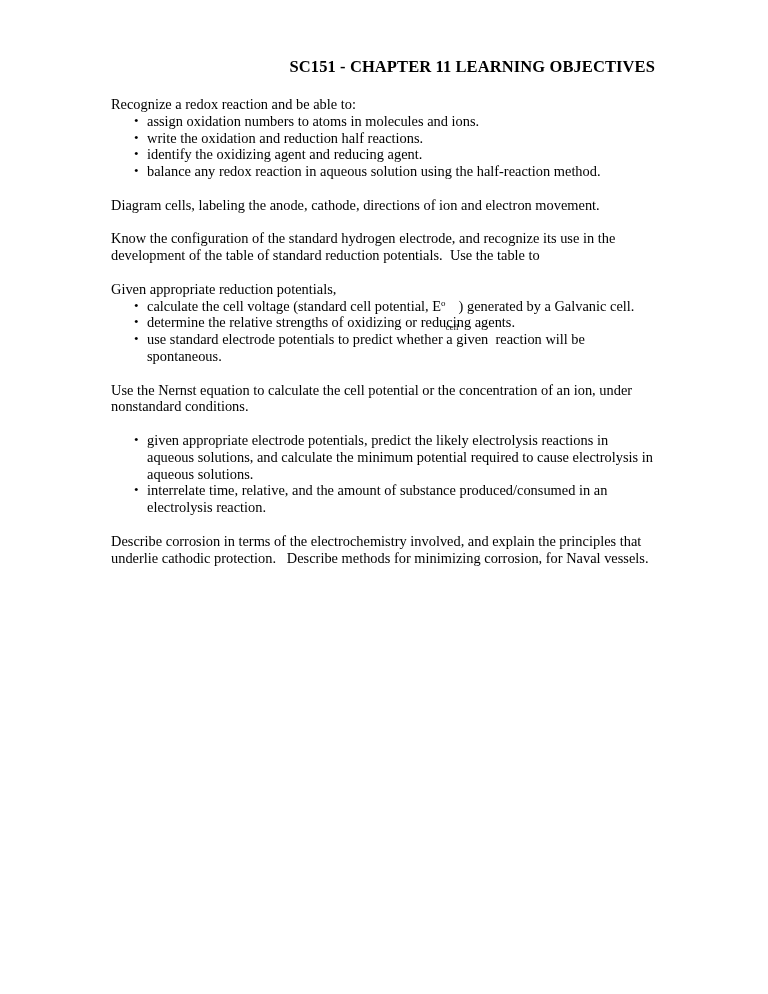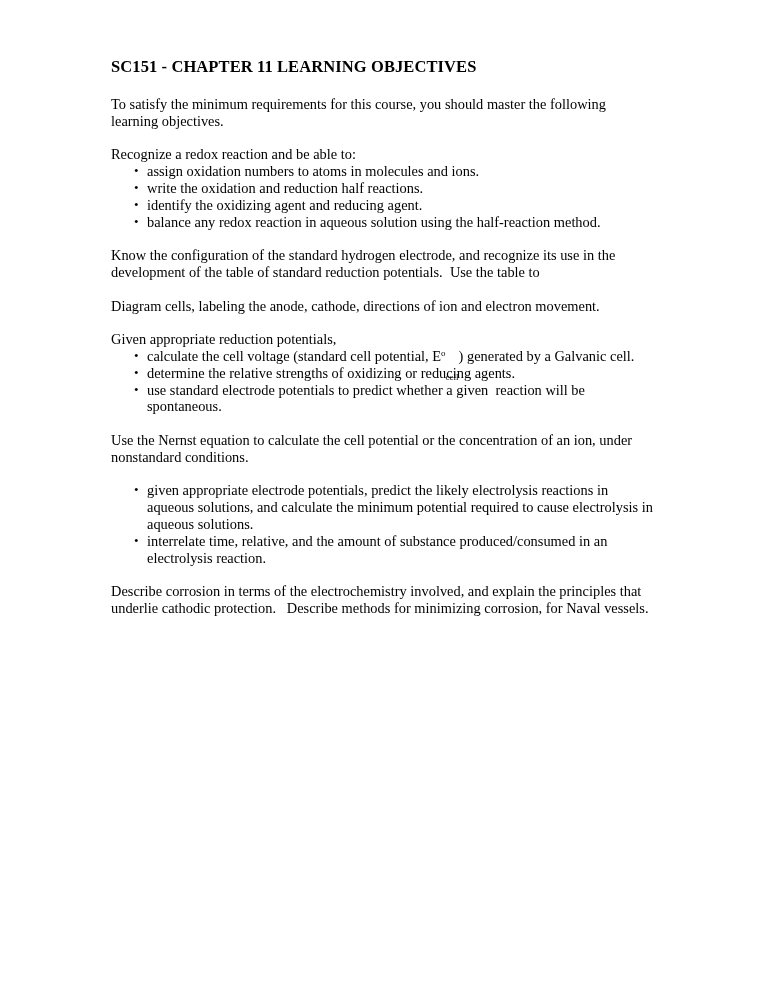--- a/index.html
+++ b/index.html
@@ -12,21 +12,21 @@
     color: #000000;
     padding: 56px 113px 0 111px;
     font-family: "Liberation Serif", "DejaVu Serif", serif;
     font-size: 14.4px;
     line-height: 16.8px;
     overflow: hidden;
   }
   .doc-title {
     font-size: 16.5px;
     font-weight: bold;
-    text-align: left;
+    text-align: right;
     line-height: 22px;
     margin-bottom: 18px;
     letter-spacing: 0.1px;
   }
   .block { margin-bottom: 16.8px; }
   .para { white-space: pre-wrap; }
   .bullet-list { }
   .list-item { display: flex; align-items: flex-start; }
   .bullet-marker {
     flex: 0 0 auto;
@@ -44,23 +44,20 @@
   sup.seg { top: -4.5px; }
   sub.seg { top: 19px; }
 </style>
 </head>
 <body>
 
 <div class="page">
   <h1 class="doc-title">SC151 - CHAPTER 11 LEARNING OBJECTIVES</h1>
   <div id="blocks-container">
       <div class="block">
-        <p class="para"><span>To satisfy the minimum requirements for this course, you should master the following learning objectives.</span></p>
-      </div>
-      <div class="block">
         <p class="para"><span>Recognize a redox reaction and be able to:</span></p>
         <div class="bullet-list">
           <div class="list-item">
             <span class="bullet-marker">•</span>
             <span class="item-text"><span>assign oxidation numbers to atoms in molecules and ions.</span></span>
           </div>
           <div class="list-item">
             <span class="bullet-marker">•</span>
             <span class="item-text"><span>write the oxidation and reduction half reactions.</span></span>
           </div>
@@ -68,24 +65,24 @@
             <span class="bullet-marker">•</span>
             <span class="item-text"><span>identify the oxidizing agent and reducing agent.</span></span>
           </div>
           <div class="list-item">
             <span class="bullet-marker">•</span>
             <span class="item-text"><span>balance any redox reaction in aqueous solution using the half-reaction method.</span></span>
           </div>
         </div>
       </div>
       <div class="block">
-        <p class="para"><span>Know the configuration of the standard hydrogen electrode, and recognize its use in the development of the table of standard reduction potentials.  Use the table to</span></p>
+        <p class="para"><span>Diagram cells, labeling the anode, cathode, directions of ion and electron movement.</span></p>
       </div>
       <div class="block">
-        <p class="para"><span>Diagram cells, labeling the anode, cathode, directions of ion and electron movement.</span></p>
+        <p class="para"><span>Know the configuration of the standard hydrogen electrode, and recognize its use in the development of the table of standard reduction potentials.  Use the table to</span></p>
       </div>
       <div class="block">
         <p class="para"><span>Given appropriate reduction potentials,</span></p>
         <div class="bullet-list">
           <div class="list-item">
             <span class="bullet-marker">•</span>
             <span class="item-text"><span>calculate the cell voltage (standard cell potential, E</span><sup class="seg">o</sup><sub class="seg">cell</sub><span>) generated by a Galvanic cell.</span></span>
           </div>
           <div class="list-item">
             <span class="bullet-marker">•</span>

